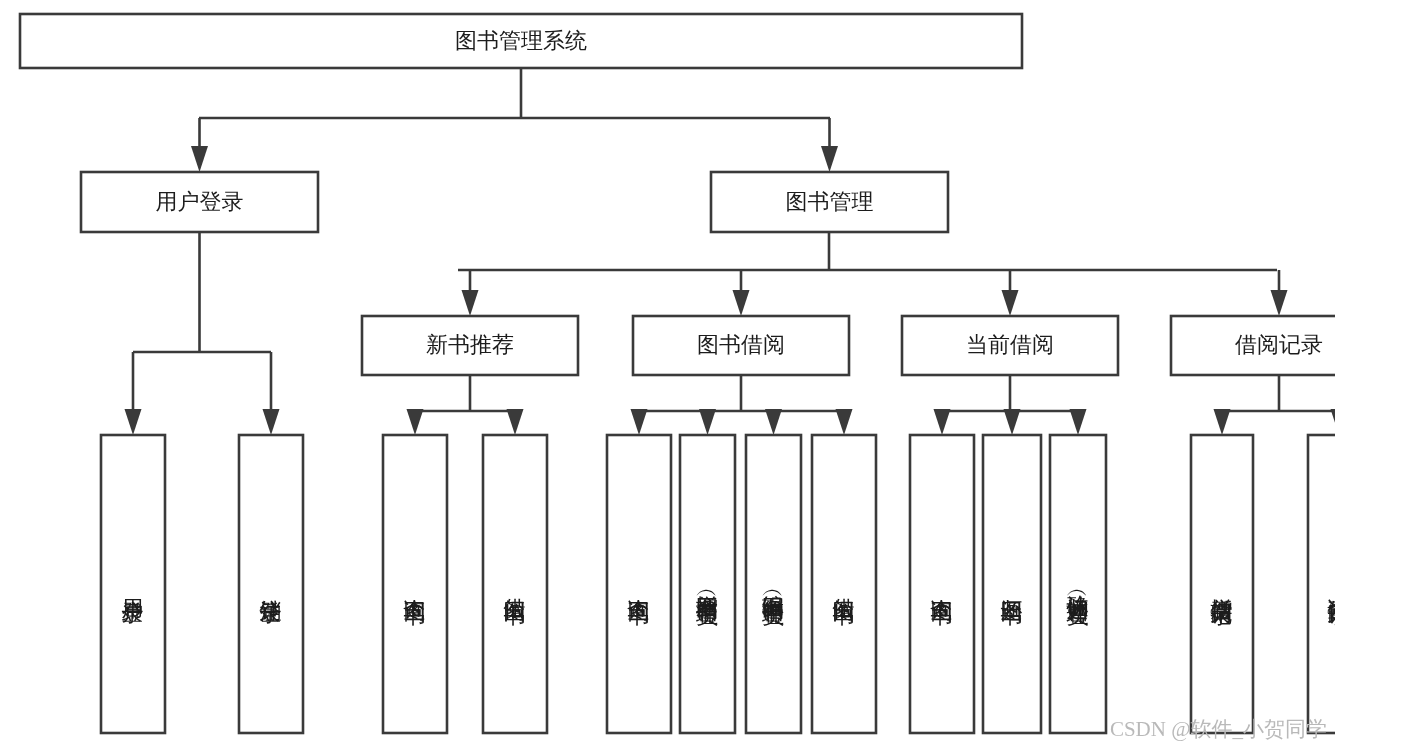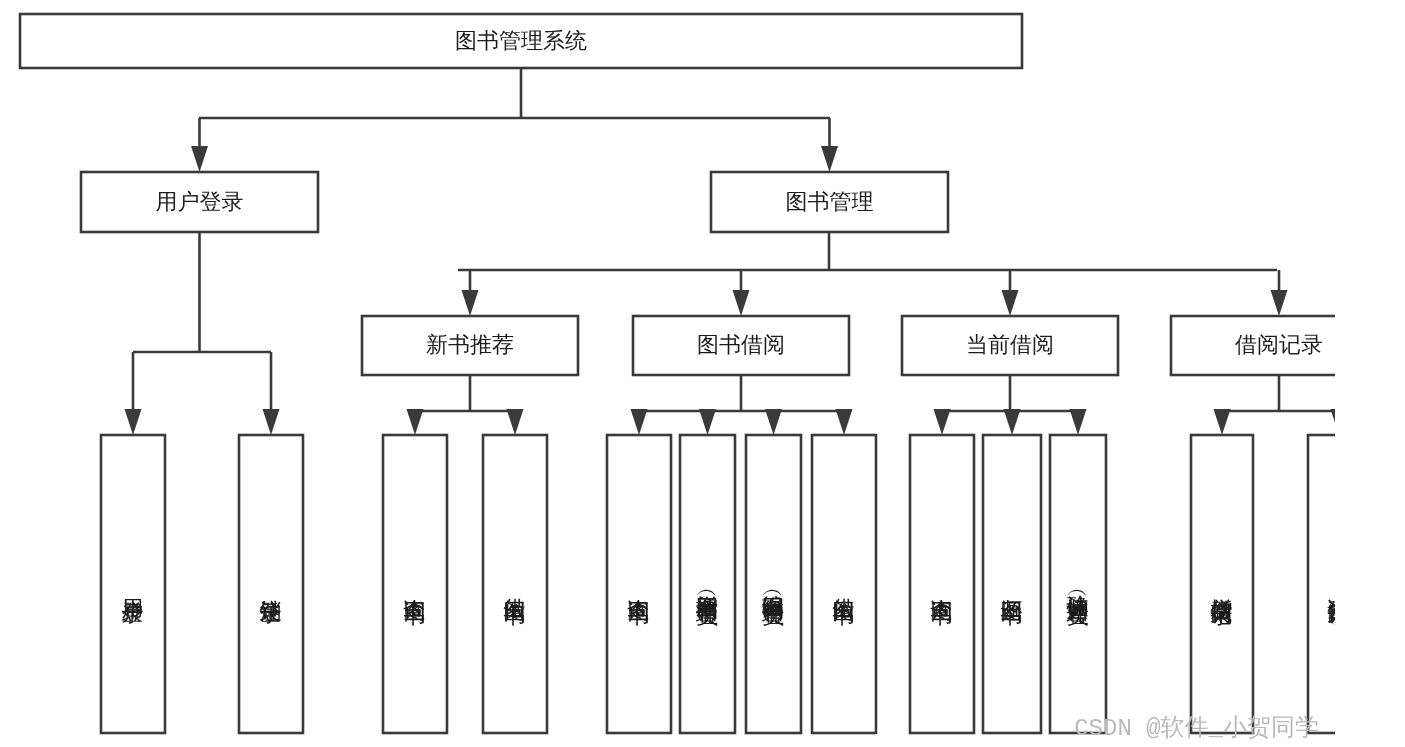--- a/index.html
+++ b/index.html
@@ -58,25 +58,25 @@
     font-size: 22px;
     line-height: 1.05;
     letter-spacing: 1.5px;
     color: #1c1c1c;
     font-family: "Liberation Sans", "DejaVu Sans", sans-serif;
     white-space: nowrap;
     pointer-events: none;
   }
   .watermark {
     position: absolute;
-    right: 16px;
+    right: 8px;
     bottom: 4px;
-    font-size: 24px;
+    font-size: 21px;
     color: #b9b9b9;
-    font-family: Liberation Mono, monospace;
+    font-family: Liberation Serif, serif;
     white-space: nowrap;
     user-select: none;
   }
 </style>
 </head>
 <body>
 
 <div id="diagram-root">
 
   <svg id="flow-svg" viewBox="0 0 1405 747">

